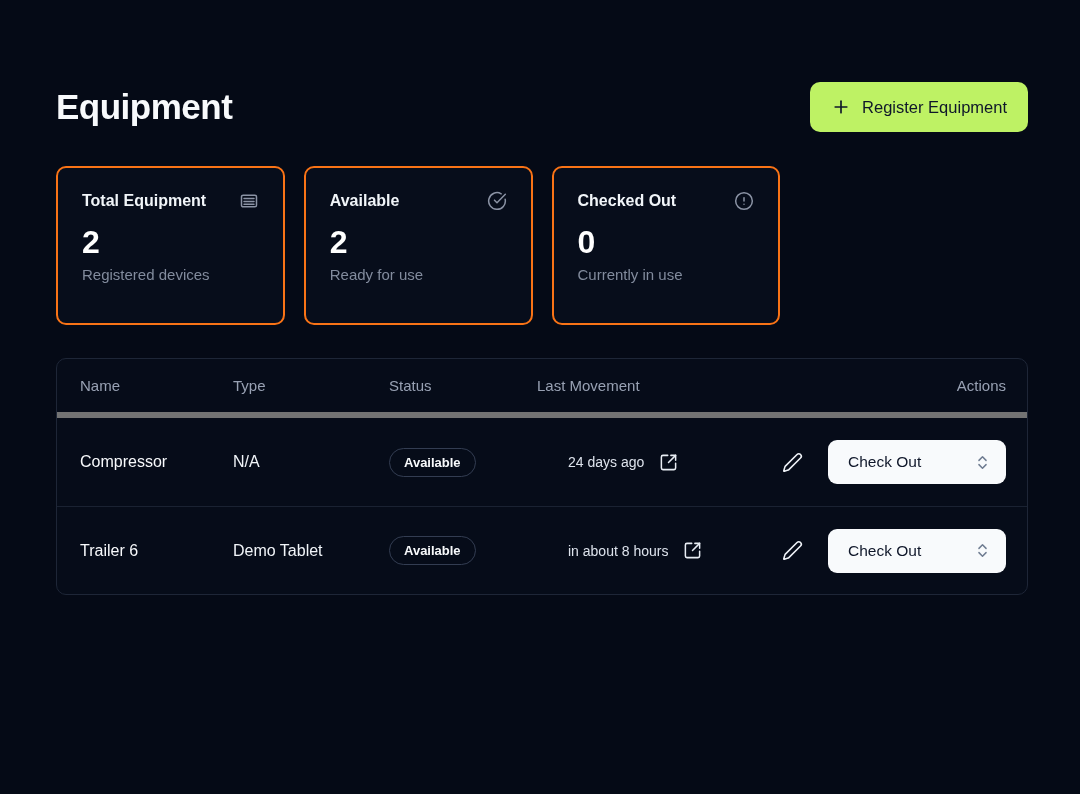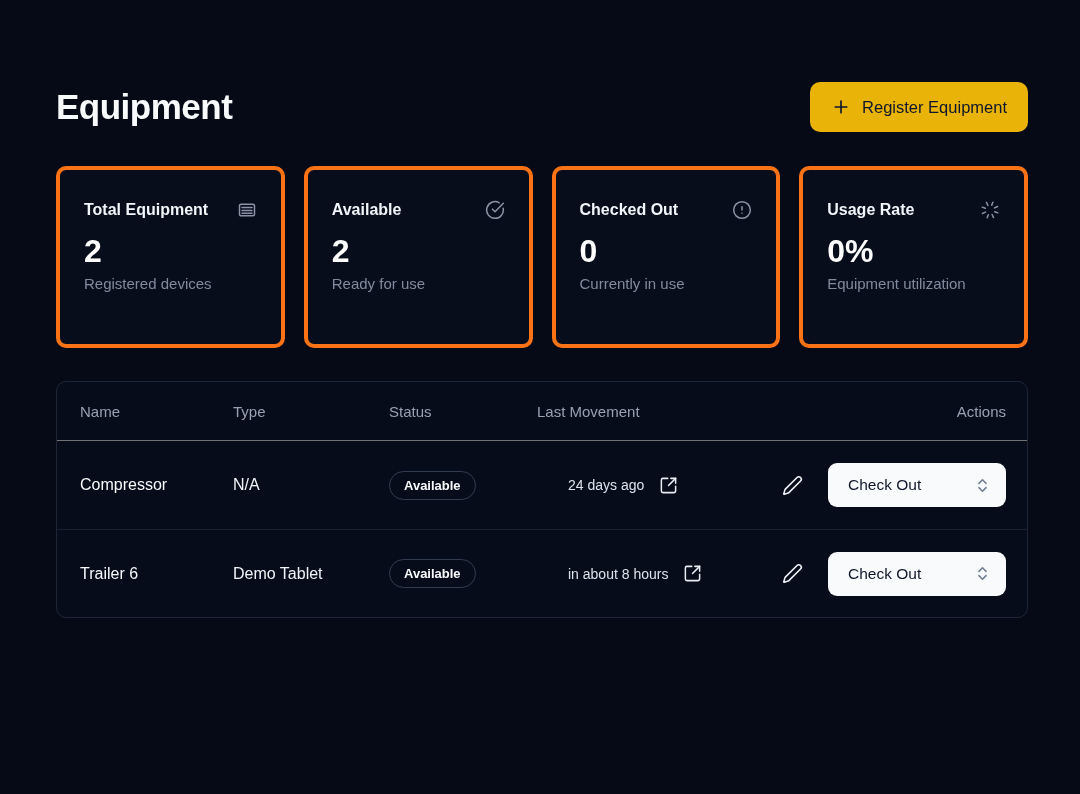--- a/index.html
+++ b/index.html
@@ -24,44 +24,44 @@
     font-weight: 700;
     letter-spacing: -0.5px;
     color: #f8fafc;
   }
   .register-btn {
     display: flex;
     align-items: center;
     gap: 11px;
     height: 50px;
     padding: 0 21px;
-    background: #eab308;
+    background: #bef264;
     color: #0f172a;
     border: none;
     border-radius: 10px;
     font-family: "Liberation Sans", sans-serif;
     font-size: 16.5px;
     font-weight: 500;
     cursor: pointer;
   }
   .register-btn svg { display: block; }
 
   
   .stats-row {
     margin-top: 34px;
     display: grid;
     grid-template-columns: repeat(4, 1fr);
     gap: 19px;
   }
   .stat-card {
-    height: 182px;
+    height: 159px;
     background: #070d1b;
-    border: 4px solid #f97316;
+    border: 2px solid #f97316;
     border-radius: 10px;
-    padding: 30px 24px 24px 24px;
+    padding: 23px 24px 24px 24px;
   }
   .stat-card-top {
     display: flex;
     align-items: center;
     justify-content: space-between;
   }
   .stat-label { font-size: 16px; font-weight: 600; color: #f1f5f9; }
   .stat-icon { color: #8b93a5; display: flex; }
   .stat-value { margin-top: 13px; font-size: 32px; font-weight: 700; color: #ffffff; }
   .stat-subtitle { margin-top: 5px; font-size: 15px; color: #828b9d; }
@@ -75,21 +75,21 @@
     overflow: hidden;
   }
   .t-grid {
     display: grid;
     grid-template-columns: 153px 156px 148px 1fr auto;
     align-items: center;
     padding: 0 21px 0 23px;
   }
   .t-head {
     height: 59px;
-    border-bottom: 1px solid #737373;
+    border-bottom: 6px solid #737373;
   }
   .t-head .t-col {
     font-size: 15px;
     font-weight: 500;
     color: #98a1b3;
   }
   .t-col-actions { text-align: right; }
   .t-row { height: 88px; }
   .t-row + .t-row { border-top: 1px solid #1a2232; }
   .cell-name { font-size: 16px; font-weight: 400; color: #f8fafc; }
@@ -203,39 +203,20 @@
               <circle cx="12" cy="12" r="10"></circle>
               <path d="M12 8v4"></path>
               <path d="M12 16h.01"></path>
             </svg>
         </span>
       </div>
       <div class="stat-value">0</div>
       <div class="stat-subtitle">Currently in use</div>
     </div>
 
-    <div class="stat-card">
-      <div class="stat-card-top">
-        <span class="stat-label">Usage Rate</span>
-        <span class="stat-icon">
-          <svg width="20" height="20" viewBox="0 0 24 24" fill="none" stroke="currentColor" stroke-width="1.8" stroke-linecap="round" stroke-linejoin="round" style="transform:rotate(20deg);">
-              <path d="M12 2v4"></path>
-              <path d="m16.2 7.8 2.9-2.9"></path>
-              <path d="M18 12h4"></path>
-              <path d="m16.2 16.2 2.9 2.9"></path>
-              <path d="M12 18v4"></path>
-              <path d="m4.9 19.1 2.9-2.9"></path>
-              <path d="M2 12h4"></path>
-              <path d="m4.9 4.9 2.9 2.9"></path>
-            </svg>
-        </span>
-      </div>
-      <div class="stat-value">0%</div>
-      <div class="stat-subtitle">Equipment utilization</div>
-    </div>
 
   </div>
 
   <div class="equipment-table">
 
     <div class="t-grid t-head">
       <div class="t-col">Name</div>
       <div class="t-col">Type</div>
       <div class="t-col">Status</div>
       <div class="t-col">Last Movement</div>

